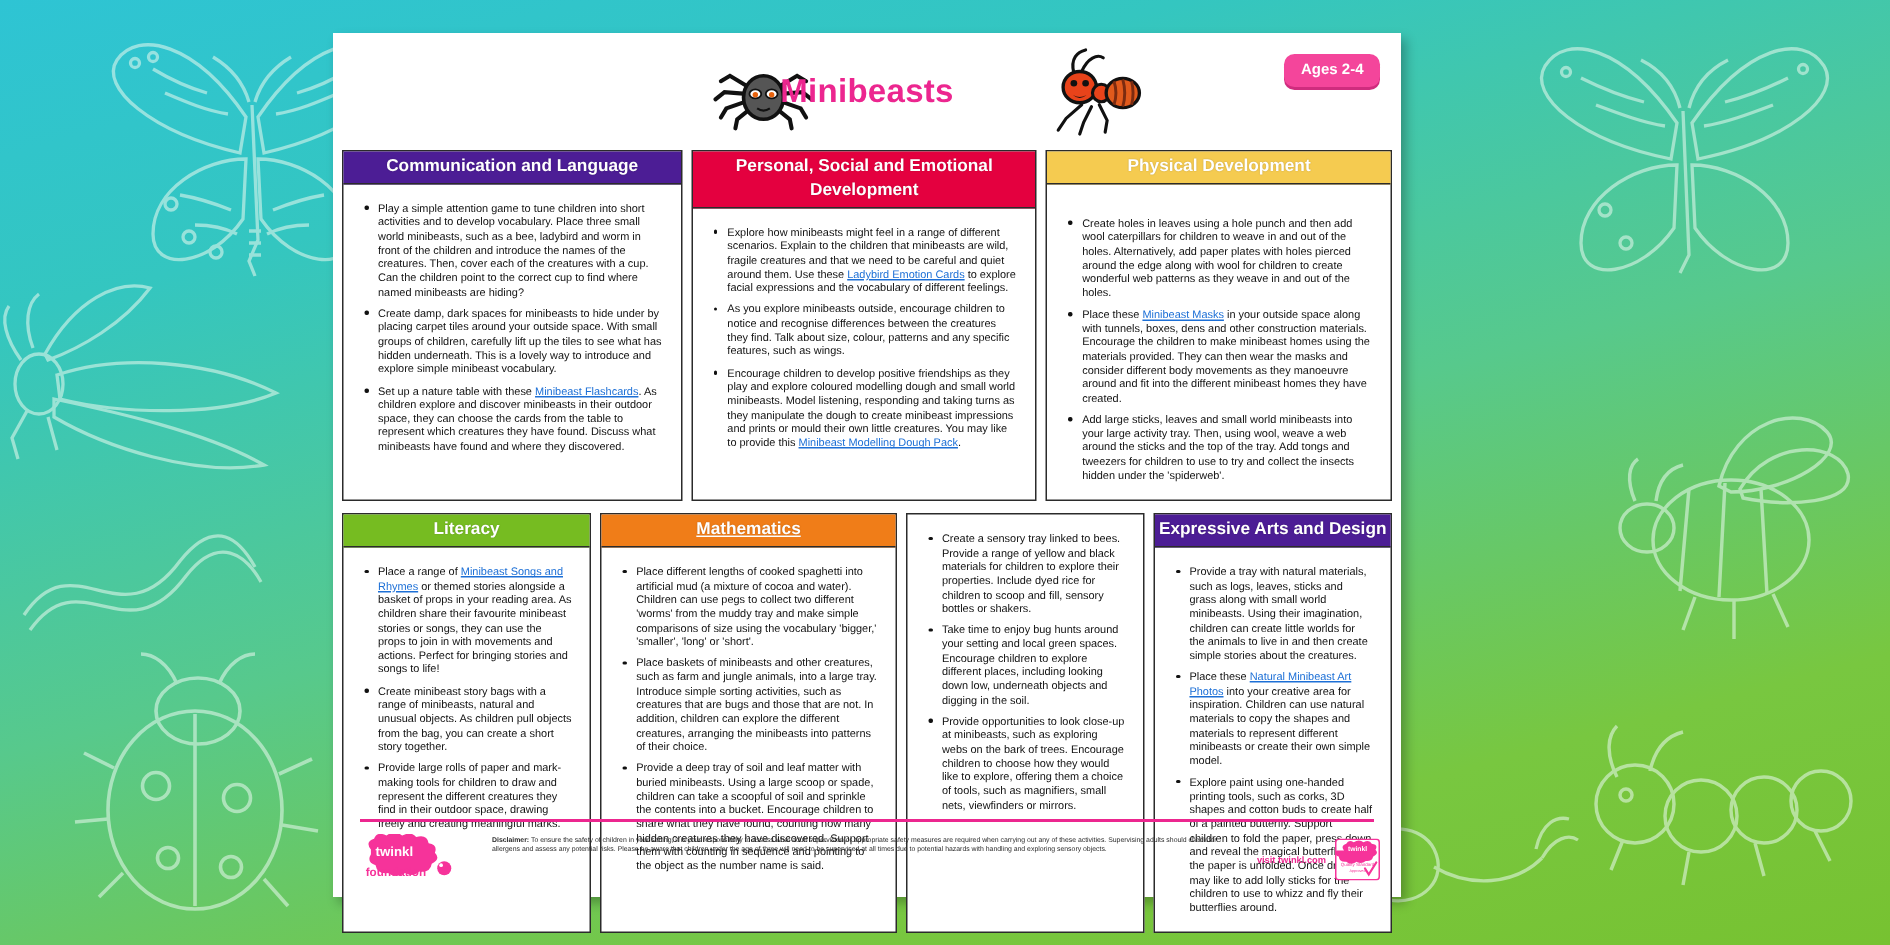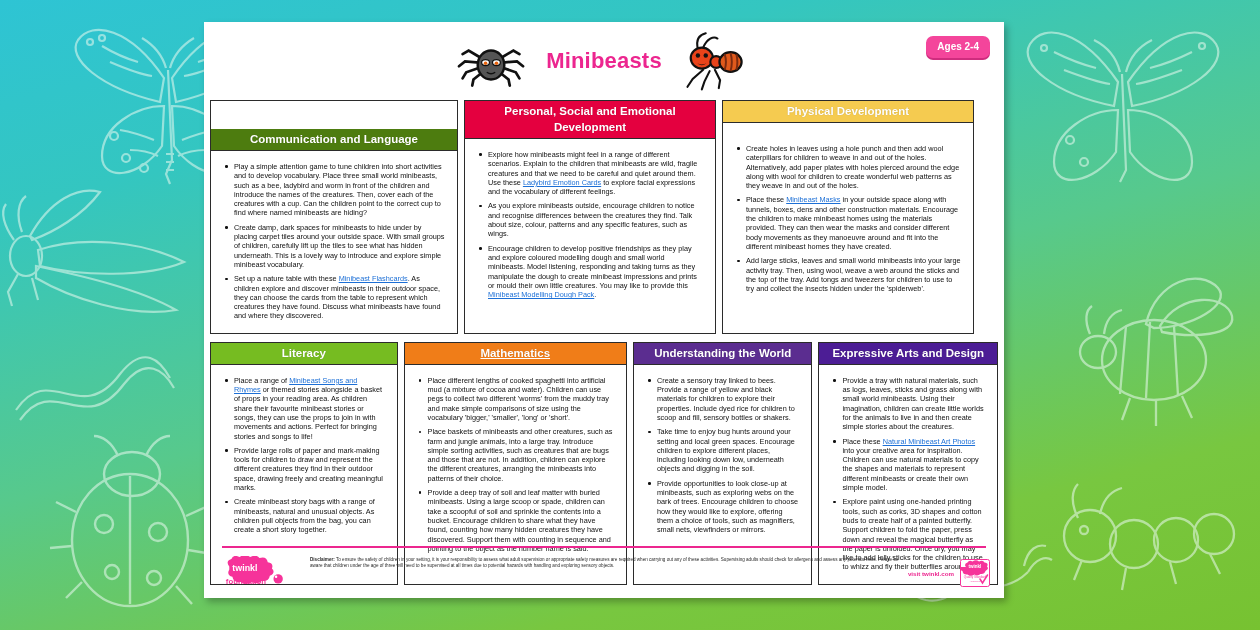--- a/index.html
+++ b/index.html
@@ -9,21 +9,21 @@
     font-family:"Liberation Sans", sans-serif;
     background:linear-gradient(165deg,#2ec4d4 0%,#34c6c0 22%,#57c98c 52%,#78c740 80%,#77c231 100%);
     position:relative;
   }
   
   .bg-art{position:absolute;inset:0;pointer-events:none;overflow:hidden;}
   .bg-art svg{position:absolute;opacity:.55;}
 
   
   .sheet{
-    position:absolute;left:204px;top:22px;width:800px;height:576px;
+    position:absolute;left:222px;top:22px;width:712px;height:576px;
     background:#ffffff;
     box-shadow:3px 4px 7px rgba(0,0,0,.28);
   }
   .sheet-inner{position:absolute;left:0;top:0;right:0;bottom:0;padding:0;}
 
   
   .header{height:78px;position:relative;}
   .title{
     position:absolute;left:0;right:0;top:26px;text-align:center;
     font-size:22px;font-weight:bold;color:#ec268f;letter-spacing:.2px;
@@ -236,21 +236,21 @@
         <circle cx="38" cy="36" r="3.4" fill="#111"></circle>
           <circle cx="50" cy="36" r="3.4" fill="#111"></circle>
         <path d="M37 48 q7 6 14 0 q-7 4 -14 0" fill="#111"></path>
       </svg>
 
       <div class="ages-badge">Ages 2-4</div>
     </div>
 
     <div class="grid-top">
       <div class="card c-cl">
-        <div class="card-head" style="background: #4d7c0f; margin-top: 28px;">Communication and Language</div>
+        <div class="card-head" style="background: #4c1d95;">Communication and Language</div>
         <div class="card-body">
             <ul>
               <li>Play a simple attention game to tune children into short activities and to develop vocabulary. Place three small world minibeasts, such as a bee, ladybird and worm in front of the children and introduce the names of the creatures. Then, cover each of the creatures with a cup. Can the children point to the correct cup to find where named minibeasts are hiding?</li>
               <li>Create damp, dark spaces for minibeasts to hide under by placing carpet tiles around your outside space. With small groups of children, carefully lift up the tiles to see what has hidden underneath. This is a lovely way to introduce and explore simple minibeast vocabulary.</li>
               <li>Set up a nature table with these <a class="link">Minibeast Flashcards</a>. As children explore and discover minibeasts in their outdoor space, they can choose the cards from the table to represent which creatures they have found. Discuss what minibeasts have found and where they discovered.</li>
             </ul>
           </div>
       </div>
       <div class="card c-psed">
         <div class="card-head" style="background: rgb(228, 0, 63);">Personal, Social and Emotional Development</div>
@@ -273,37 +273,36 @@
           </div>
       </div>
     </div>
 
     <div class="grid-bottom">
       <div class="card c-lit">
         <div class="card-head" style="background: rgb(118, 188, 33);">Literacy</div>
         <div class="card-body">
             <ul>
               <li>Place a range of <a class="link">Minibeast Songs and Rhymes</a> or themed stories alongside a basket of props in your reading area. As children share their favourite minibeast stories or songs, they can use the props to join in with movements and actions. Perfect for bringing stories and songs to life!</li>
+              <li>Create minibeast story bags with a range of minibeasts, natural and unusual objects. As children pull objects from the bag, you can create a short story together.</li>
               <li>Provide large rolls of paper and mark-making tools for children to draw and represent the different creatures they find in their outdoor space, drawing freely and creating meaningful marks.</li>
-              <li>Create minibeast story bags with a range of minibeasts, natural and unusual objects. As children pull objects from the bag, you can create a short story together.</li>
             </ul>
           </div>
       </div>
       <div class="card c-math">
         <div class="card-head" style="background: rgb(240, 125, 24); text-decoration: underline;">Mathematics</div>
         <div class="card-body">
             <ul>
               <li>Place different lengths of cooked spaghetti into artificial mud (a mixture of cocoa and water). Children can use pegs to collect two different 'worms' from the muddy tray and make simple comparisons of size using the vocabulary 'bigger,' 'smaller', 'long' or 'short'.</li>
               <li>Place baskets of minibeasts and other creatures, such as farm and jungle animals, into a large tray. Introduce simple sorting activities, such as creatures that are bugs and those that are not. In addition, children can explore the different creatures, arranging the minibeasts into patterns of their choice.</li>
               <li>Provide a deep tray of soil and leaf matter with buried minibeasts. Using a large scoop or spade, children can take a scoopful of soil and sprinkle the contents into a bucket. Encourage children to share what they have found, counting how many hidden creatures they have discovered. Support them with counting in sequence and pointing to the object as the number name is said.</li>
             </ul>
           </div>
       </div>
       <div class="card c-utw">
-        <div class="card-head" style="background: rgb(91, 45, 144);">Understanding the World</div>
         <div class="card-body">
             <ul>
               <li>Create a sensory tray linked to bees. Provide a range of yellow and black materials for children to explore their properties. Include dyed rice for children to scoop and fill, sensory bottles or shakers.</li>
               <li>Take time to enjoy bug hunts around your setting and local green spaces. Encourage children to explore different places, including looking down low, underneath objects and digging in the soil.</li>
               <li>Provide opportunities to look close-up at minibeasts, such as exploring webs on the bark of trees. Encourage children to choose how they would like to explore, offering them a choice of tools, such as magnifiers, small nets, viewfinders or mirrors.</li>
             </ul>
           </div>
       </div>
       <div class="card c-ead">
         <div class="card-head" style="background: #4c1d95;">Expressive Arts and Design</div>

